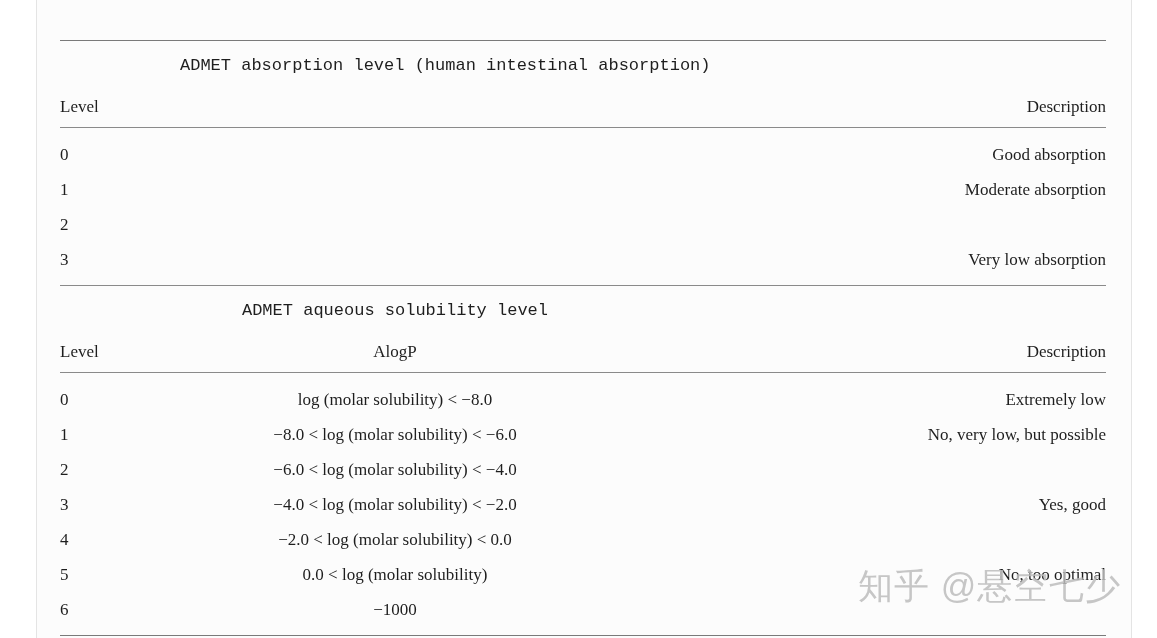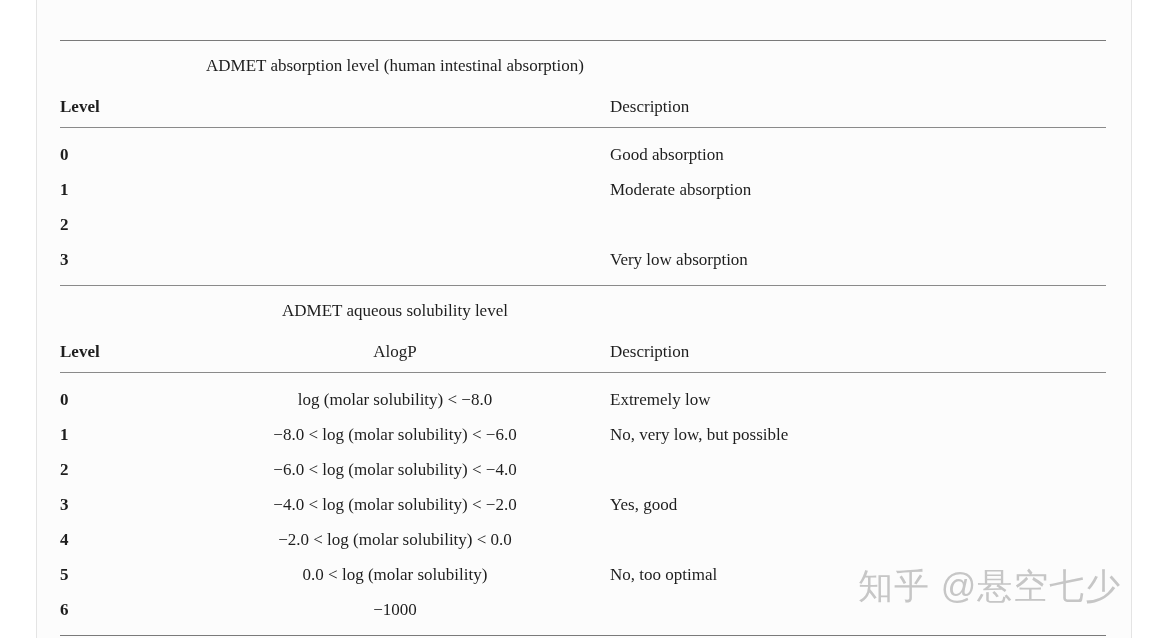--- a/index.html
+++ b/index.html
@@ -29,28 +29,28 @@
 
   .table-figure {
     position: absolute; left: 60px; top: 40px;
     width: 1046px;
     font-size: 17px;
   }
   .rule { border-top: 1px solid #8a8a8a; height: 0; }
   .rule-strong { border-top: 1.5px solid #7a7a7a; height: 0; }
 
   .trow { display: flex; align-items: center; height: 35px; }
-  .title-row { display: flex; align-items: center; height: 43px; padding-top: 3px; }
+  .title-row { display: flex; align-items: center; height: 43px; padding-top: 3px; font-family: Liberation Mono, monospace; }
   .header-row { display: flex; align-items: center; height: 40px; }
   .tbody { padding: 9px 0 8px 0; }
 
   .cell { white-space: nowrap; }
-  .col-level { width: 120px; text-align: left; flex: none; font-weight: bold; }
+  .col-level { width: 120px; text-align: left; flex: none; }
   .col-value { width: 430px; text-align: center; flex: none; }
-  .col-desc  { width: 496px; text-align: left; flex: none; }
+  .col-desc  { width: 496px; text-align: right; flex: none; }
 
   .watermark {
     position: absolute;
     left: 858px; top: 563px;
     width: 290px;
     font-size: 35px;
     letter-spacing: 1px;
     color: #bdbdbd;
     opacity: 0.85;
     font-family: "Liberation Sans", sans-serif;

